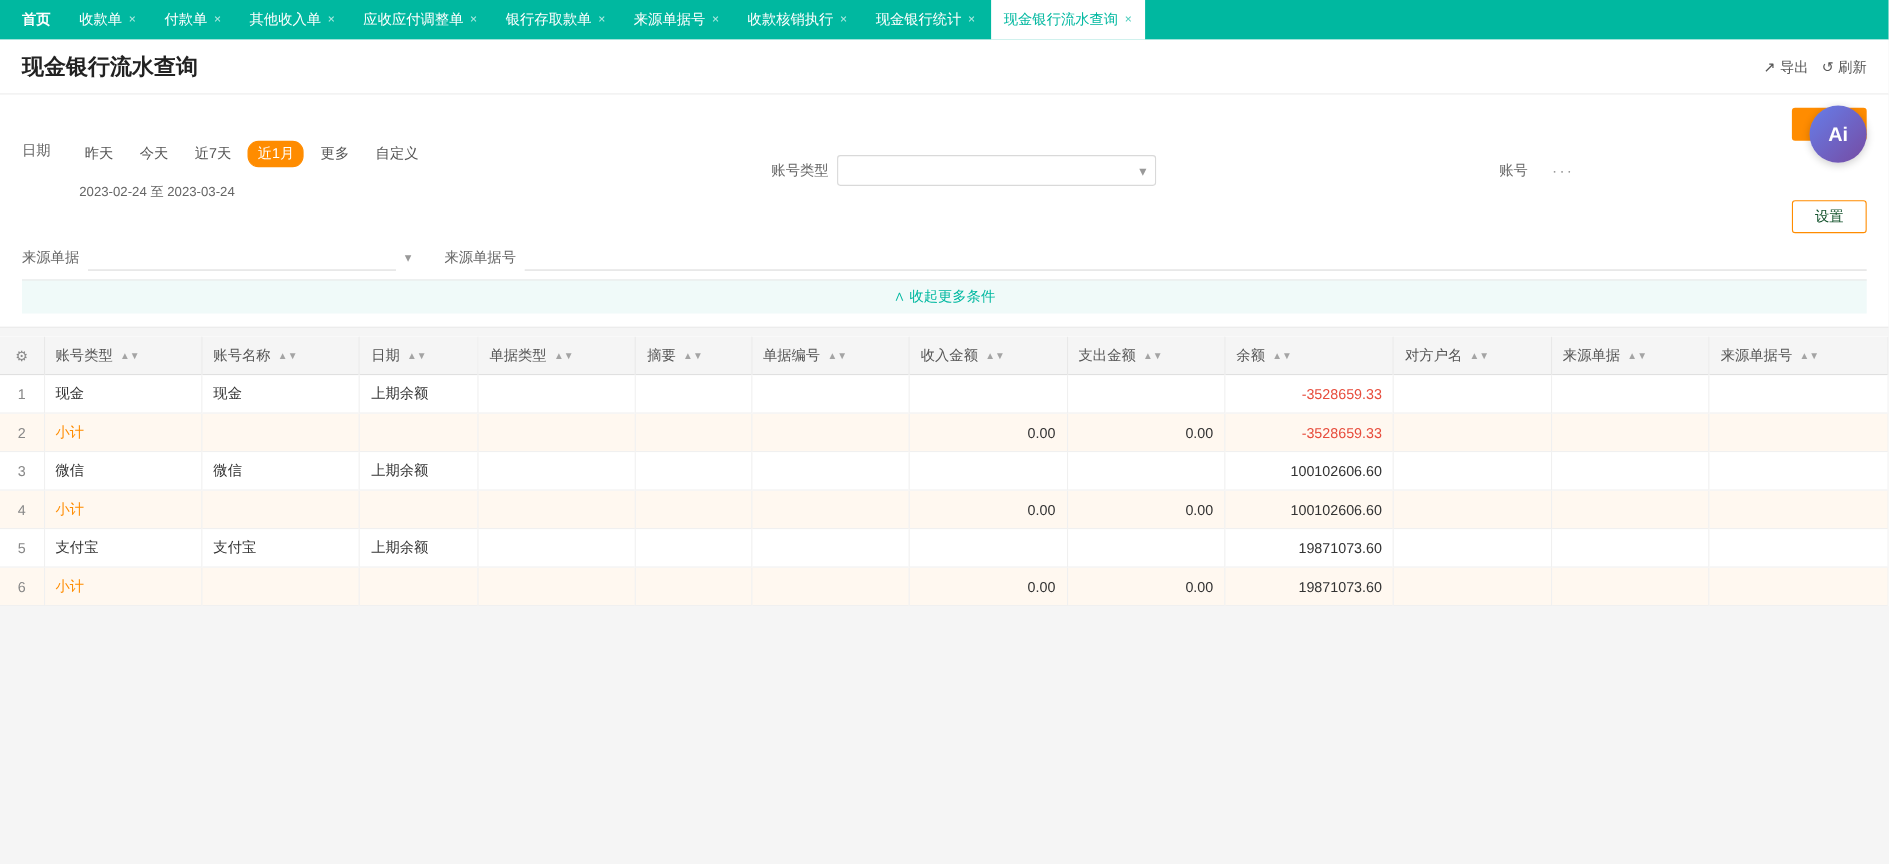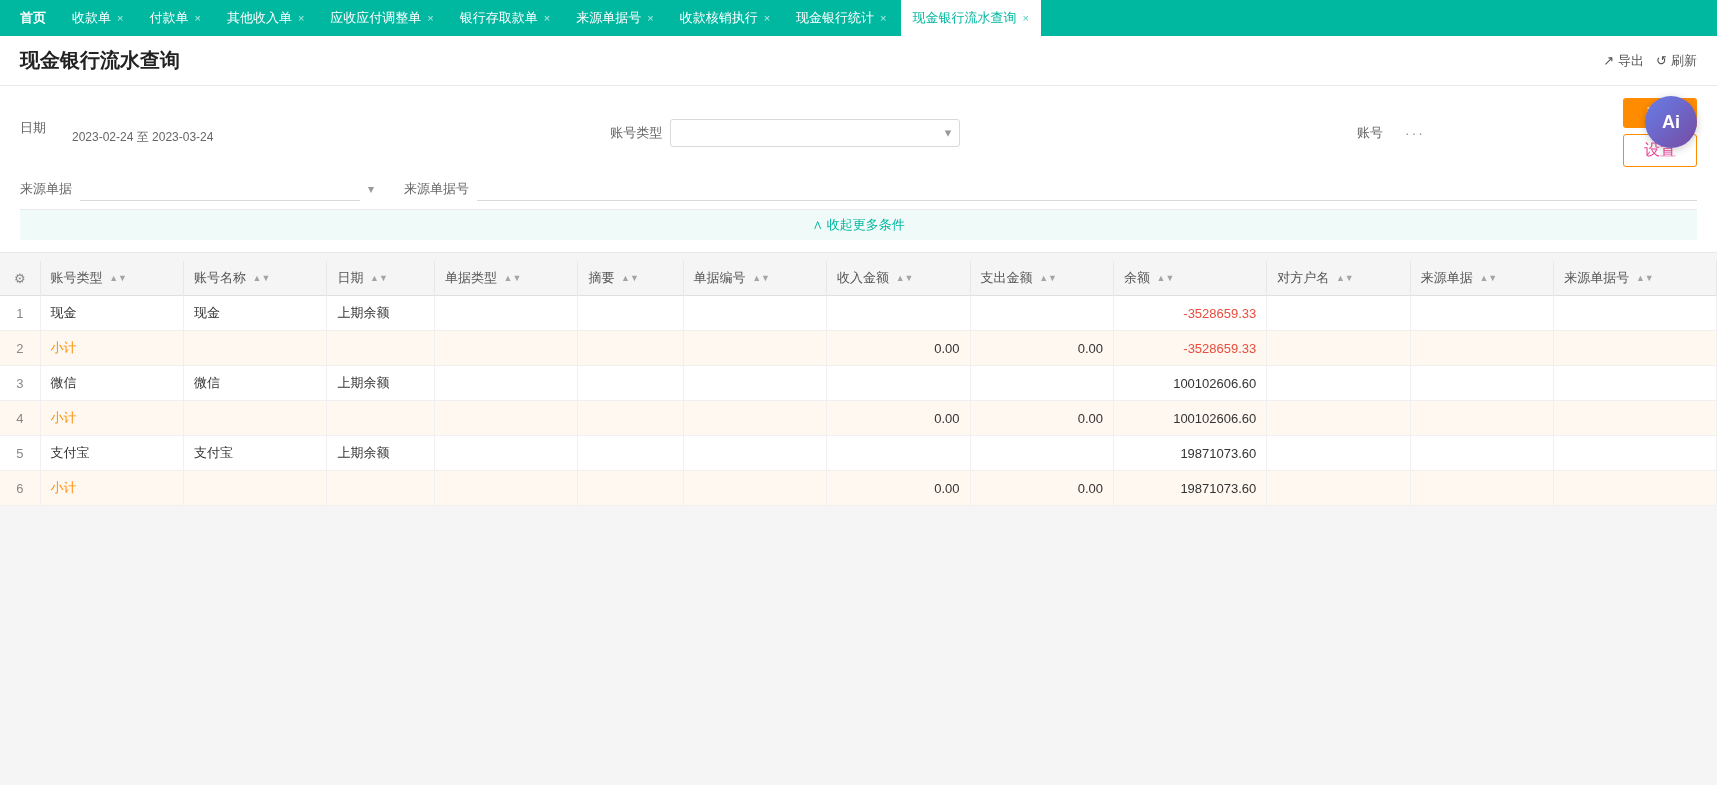--- a/index.html
+++ b/index.html
@@ -139,26 +139,27 @@
       color: #fff;
       border: none;
       border-radius: 3px;
       padding: 6px 20px;
       font-size: 13px;
       cursor: pointer;
       font-weight: bold;
     }
     .settings-btn {
       background: #fff;
-      color: #ec4899;
+      color: #14532d;
       border: 1px solid #ff8c00;
       border-radius: 3px;
       padding: 5px 20px;
-      font-size: 16px;
-      cursor: pointer;
+      font-size: 13px;
+      cursor: pointer;
+      margin-top: 48px;
     }
 
     .filter-row2 {
       display: flex;
       align-items: center;
       gap: 30px;
     }
     .source-filter {
       display: flex;
       align-items: center;
@@ -324,20 +325,28 @@
     </button>
   </div>
 </div>
 
 <div class="filter-area">
   <div class="filter-row">
 
     <div style="display:flex;align-items:flex-start;gap:8px;">
       <span class="filter-label">日期</span>
       <div style="display:flex;flex-direction:column;gap:4px;">
+        <div class="date-options">
+          <button class="date-btn">昨天</button>
+          <button class="date-btn">今天</button>
+          <button class="date-btn">近7天</button>
+          <button class="date-btn active">近1月</button>
+          <button class="date-btn">更多</button>
+          <button class="date-btn">自定义</button>
+        </div>
         <span class="date-range">2023-02-24 至 2023-03-24</span>
       </div>
     </div>
 
     <div style="flex:1;"></div>
 
     <div style="display:flex;align-items:center;gap:8px;min-width:350px;">
       <span class="filter-label">账号类型</span>
       <div class="select-box" style="flex:1;">
         <span></span>

